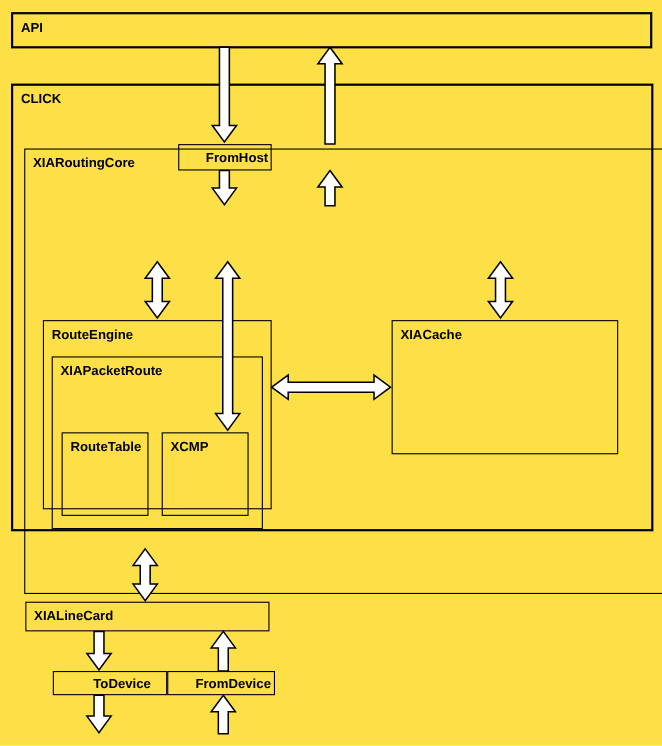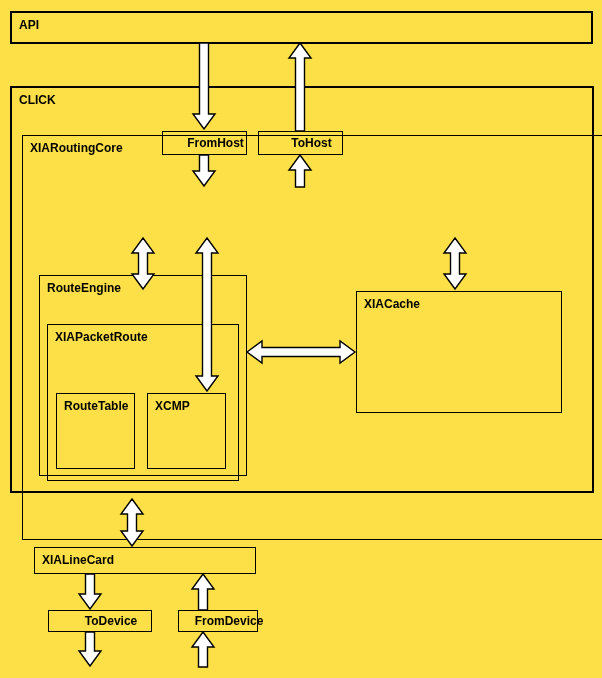--- a/index.html
+++ b/index.html
@@ -54,66 +54,63 @@
 </style>
 </head>
 <body>
 
 <div class="canvas">
 
   <div class="box thick" style="left:10px;top:11px;width:583px;height:33px">
     <span class="lbl">API</span>
   </div>
 
-  <div class="box thick" style="left:10px;top:86px;width:584px;height:407px">
+  <div class="box thick" style="left:10px;top:76px;width:584px;height:407px">
     <span class="lbl">CLICK</span>
   </div>
 
   <div class="box" style="left:22px;top:135px;width:582px;height:405px">
     <span class="lbl">XIARoutingCore</span>
   </div>
 
   <div class="box center" style="left:162px;top:131px;width:85px;height:24px">
     <span class="lbl">FromHost</span>
   </div>
 
-  <div class="box center" style="left:258px;top:131px;width:85px;height:24px">
-    <span class="lbl">ToHost</span>
-  </div>
 
 
-  <div class="box" style="left:39px;top:275px;width:208px;height:201px">
+  <div class="box" style="left:39px;top:291px;width:208px;height:172px">
     <span class="lbl">RouteEngine</span>
   </div>
 
   <div class="box" style="left:56px;top:393px;width:79px;height:76px">
     <span class="lbl">RouteTable</span>
   </div>
 
   <div class="box" style="left:47px;top:324px;width:192px;height:157px">
     <span class="lbl">XIAPacketRoute</span>
   </div>
 
   <div class="box" style="left:147px;top:393px;width:79px;height:76px">
     <span class="lbl">XCMP</span>
   </div>
 
   <div class="box" style="left:356px;top:291px;width:206px;height:122px">
     <span class="lbl">XIACache</span>
   </div>
 
-  <div class="box" style="left:34px;top:547px;width:222px;height:27px">
+  <div class="box" style="left:23px;top:547px;width:222px;height:27px">
     <span class="lbl">XIALineCard</span>
   </div>
 
   <div class="box center" style="left:48px;top:610px;width:104px;height:22px">
     <span class="lbl">ToDevice</span>
   </div>
 
-  <div class="box center" style="left:178px;top:610px;width:80px;height:22px">
+  <div class="box center" style="left:152px;top:610px;width:98px;height:22px">
     <span class="lbl">FromDevice</span>
   </div>
 
   <svg class="arrows" viewBox="0 0 602 678" xmlns="http://www.w3.org/2000/svg">
       <polygon points="199.5,43 208.5,43 208.5,114 215,114 204,129 193,114 199.5,114" fill="#ffffff" stroke="#000000" stroke-width="1.4"></polygon>
       <polygon points="300,43 311,58 304.5,58 304.5,131 295.5,131 295.5,58 289,58" fill="#ffffff" stroke="#000000" stroke-width="1.4"></polygon>
       <polygon points="199.5,155 208.5,155 208.5,171 215,171 204,186 193,171 199.5,171" fill="#ffffff" stroke="#000000" stroke-width="1.4"></polygon>
       <polygon points="300,155 311,170 304.5,170 304.5,187 295.5,187 295.5,170 289,170" fill="#ffffff" stroke="#000000" stroke-width="1.4"></polygon>
       <polygon points="143,238 154,253 147.5,253 147.5,274 154,274 143,289 132,274 138.5,274 138.5,253 132,253" fill="#ffffff" stroke="#000000" stroke-width="1.4"></polygon>
       <polygon points="207,238 218,253 211.5,253 211.5,376 218,376 207,391 196,376 202.5,376 202.5,253 196,253" fill="#ffffff" stroke="#000000" stroke-width="1.4"></polygon>

